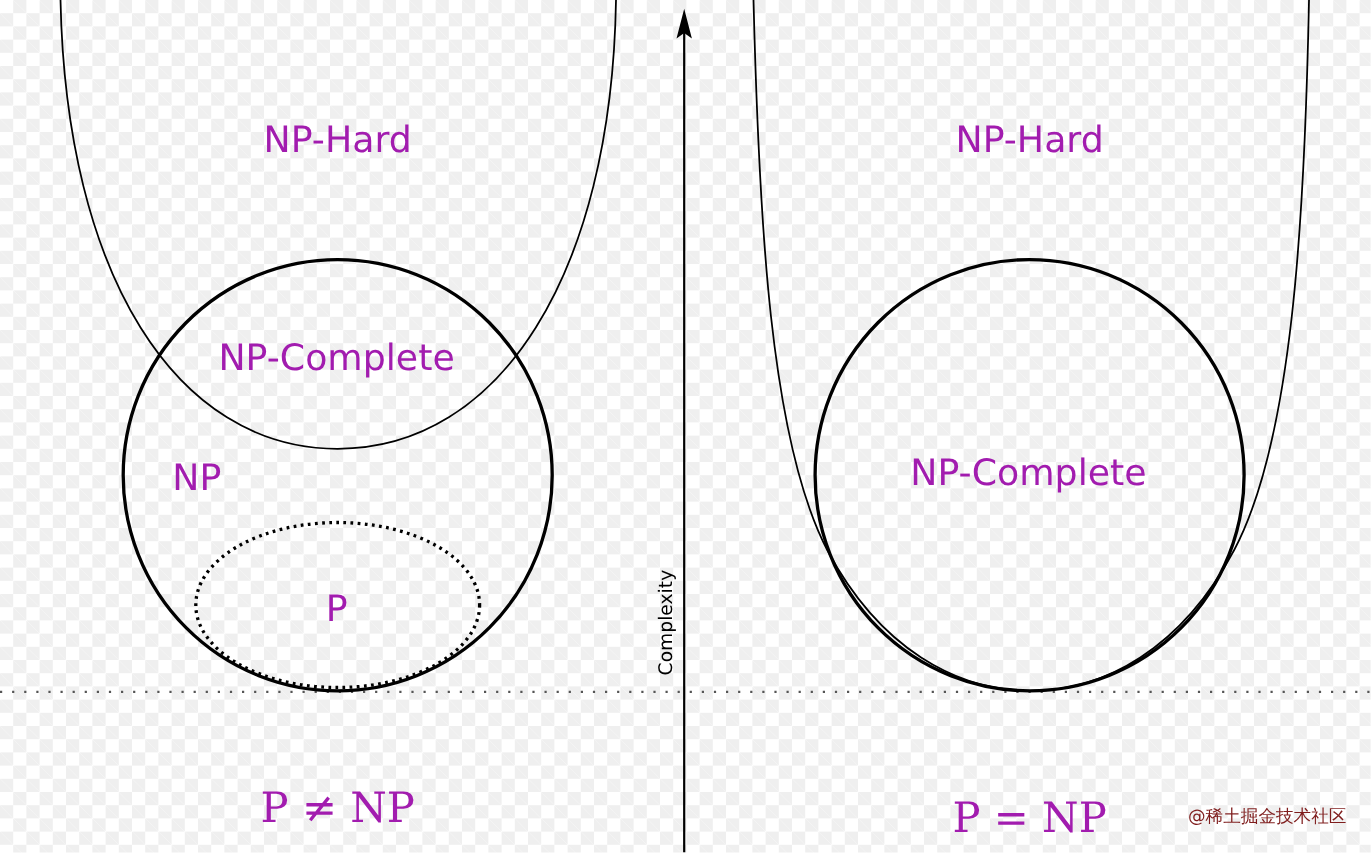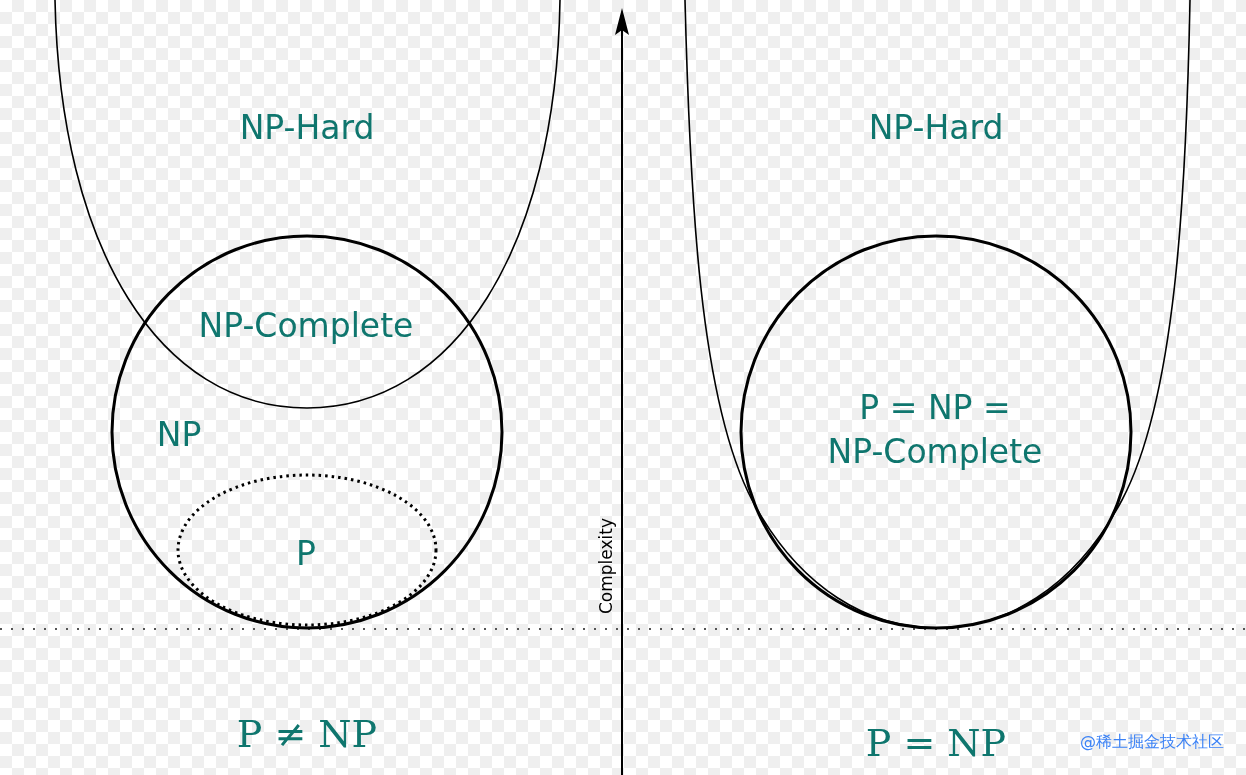--- a/index.html
+++ b/index.html
@@ -8,34 +8,34 @@
       background-color: #ffffff;
       background-image:
         linear-gradient(45deg, #efefef 25%, transparent 25%, transparent 75%, #efefef 75%),
         linear-gradient(45deg, #efefef 25%, transparent 25%, transparent 75%, #efefef 75%);
       background-size: 24px 24px;
       background-position: 0 0, 12px 12px;
       font-family: "DejaVu Sans", sans-serif;
     }
     svg.diagram { position: absolute; left: 0; top: 0; }
     .label {
-      position: absolute; color: #0f766e; font-family: "DejaVu Sans", sans-serif;
+      position: absolute; color: #a21caf; font-family: "DejaVu Sans", sans-serif;
       white-space: nowrap; transform: translate(-50%, -50%);
     }
     .big { font-size: 33px; }
     .eq { font-family: "DejaVu Serif", serif; font-size: 38px; }
     .center-text { text-align: center; line-height: 44px; }
     .axis-label {
       position: absolute; font-size: 17px; color: #000;
       transform: translate(-50%, -50%) rotate(-90deg);
       white-space: nowrap;
     }
     .watermark {
       position: absolute; right: 22px; bottom: 22px;
-      font-size: 16px; color: #3b82f6; white-space: nowrap; padding-left: 48px;
+      font-size: 16px; color: #7f1d1d; white-space: nowrap; padding-left: 48px;
     }
   </style>
 </head>
 <body>
 
 <svg class="diagram" width="1246" height="775" viewBox="0 0 1246 775">
 
   <line x1="0" y1="629" x2="1246" y2="629" stroke="#555" stroke-width="2" stroke-dasharray="2,9"></line>
 
   <line x1="622" y1="775" x2="622" y2="14" stroke="#000" stroke-width="2"></line>
@@ -52,20 +52,19 @@
 </svg>
 
 <div class="label big" style="left:307px; top:127px;">NP-Hard</div>
 <div class="label big" style="left:306px; top:325px;">NP-Complete</div>
 <div class="label big" style="left:179px; top:434px;">NP</div>
 <div class="label big" style="left:306px; top:553px;">P</div>
 <div class="label eq" style="left:307px; top:709px;margin-top:25px;">P ≠ NP</div>
 
 <div class="label big" style="left:936px; top:127px;">NP-Hard</div>
 <div class="label big center-text" style="left:935px; top:430px;">
-  <div>P = NP =</div>
   <div>NP-Complete</div>
 </div>
 <div class="label eq" style="left:936px; top:743px;">P = NP</div>
 
 <div class="axis-label" style="left:606px; top:566px;">Complexity</div>
 
 <div class="watermark">@稀土掘金技术社区</div>
 
 </body></html>

